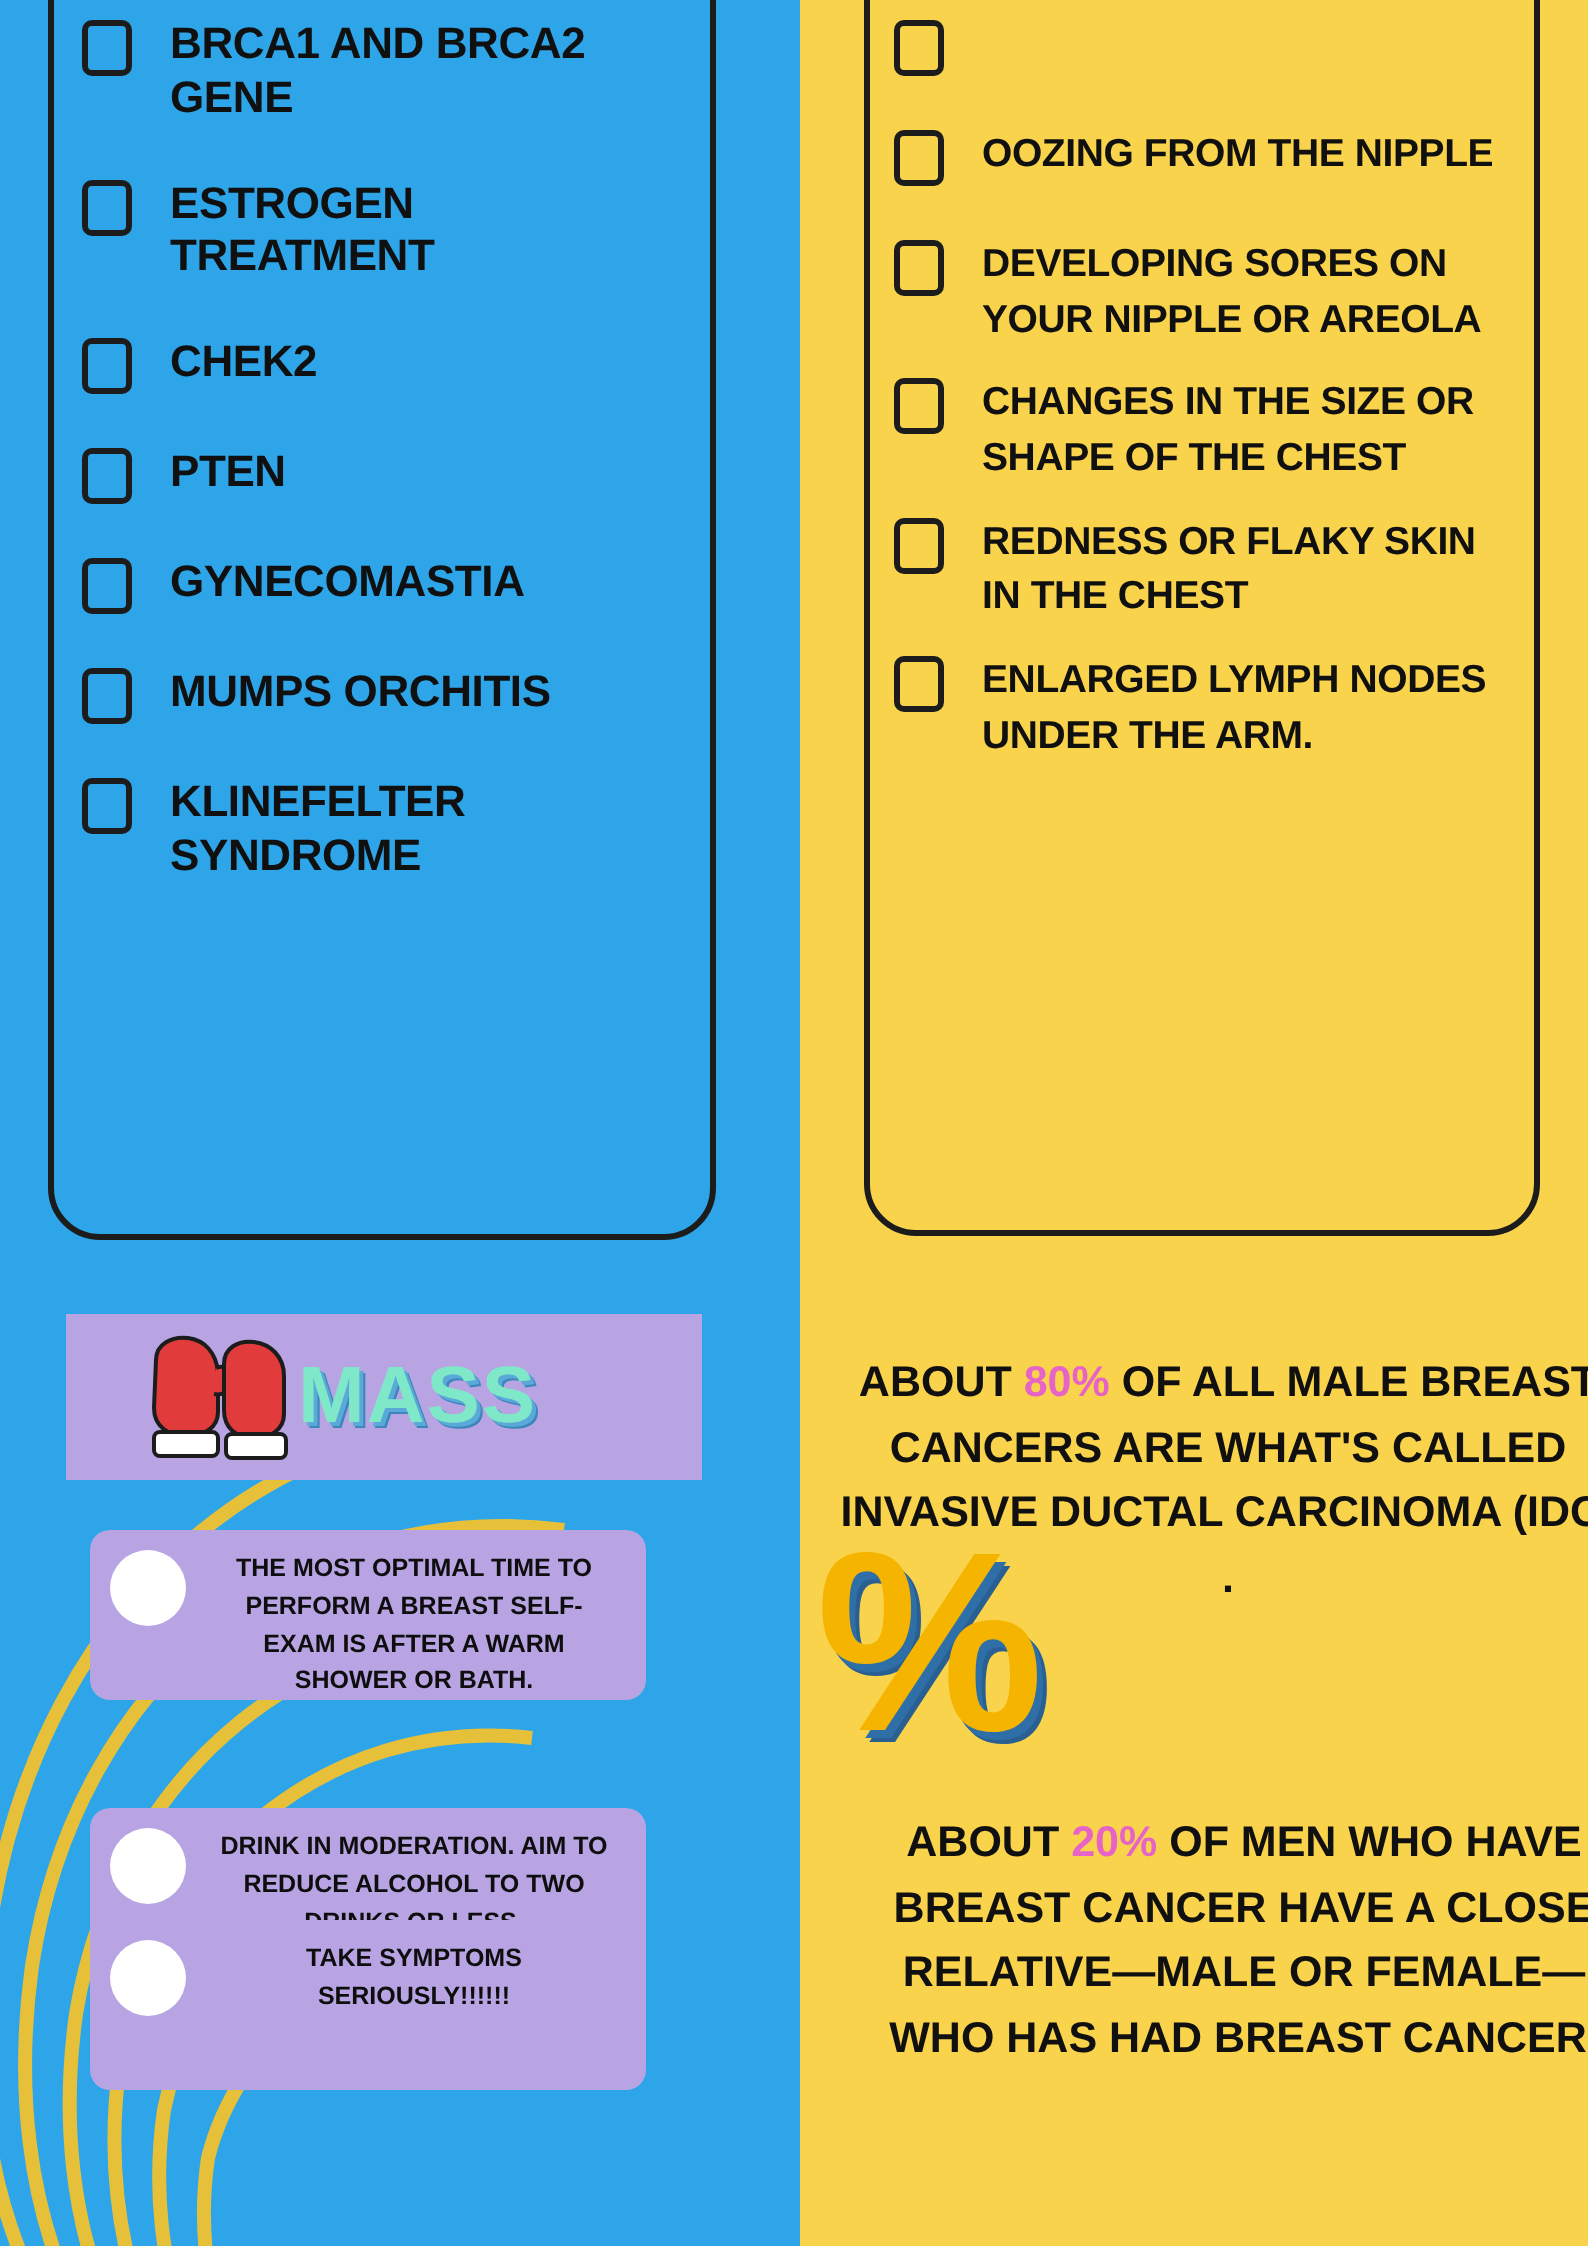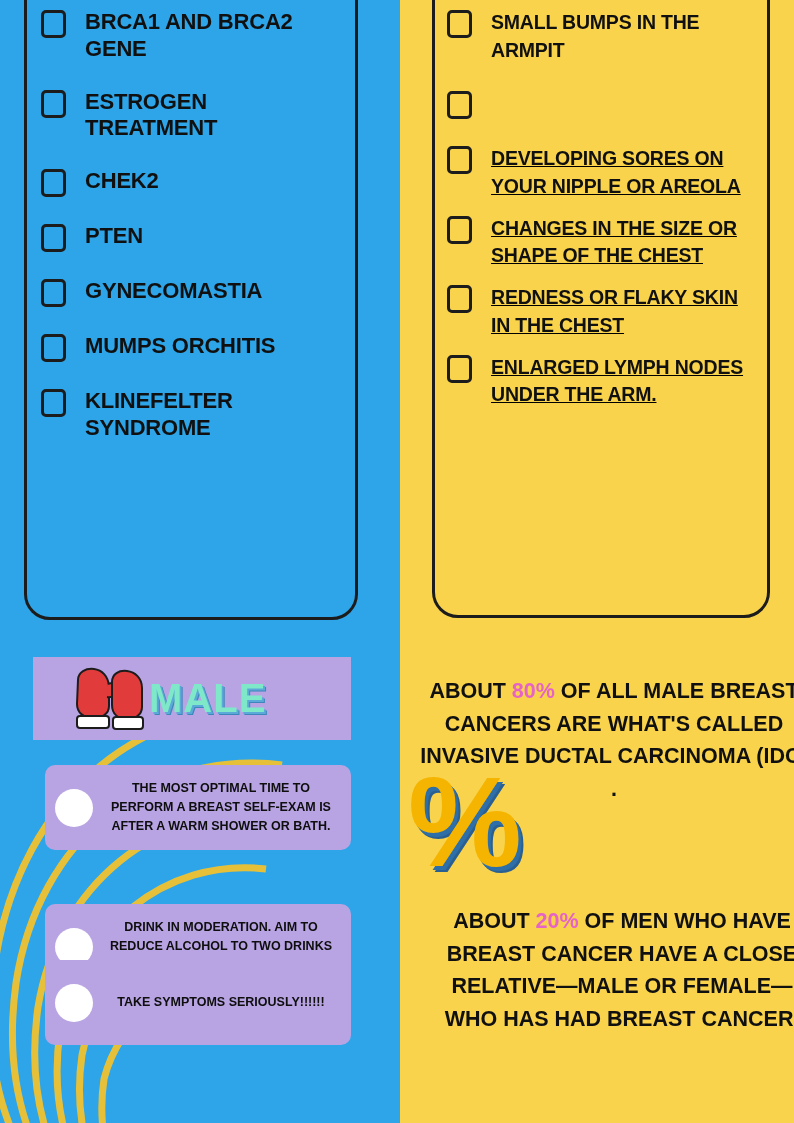--- a/index.html
+++ b/index.html
@@ -66,21 +66,21 @@
     height: 738px;
     padding: 126px 12px 0 12px;
   }
 
   .check-row {
     display: flex;
     align-items: flex-start;
     gap: 19px;
     margin-bottom: 26px;
   }
-  .check-row.tight { margin-bottom: 14px; text-decoration: underline; }
+  .check-row.tight { margin-bottom: 14px; }
 
   .checkbox {
     flex: 0 0 auto;
     width: 25px;
     height: 28px;
     border: 3px solid #1c1c1c;
     border-radius: 5px;
     box-sizing: border-box;
     margin-top: 1px;
   }
@@ -125,25 +125,24 @@
     font-size: 40px;
     letter-spacing: 1px;
     color: #7fe8c9;
     text-shadow: 2px 2px 0 #5aa9d8, 3px 3px 0 #3d86bb;
     margin-left: 52px;
   }
 
   .tip-card {
     position: absolute;
     left: 45px;
-    width: 306px;
+    width: 278px;
     background: #b8a4e3;
     border-radius: 10px;
     display: flex;
-    align-items: center;
     box-sizing: border-box;
     padding: 10px 14px 10px 10px;
   }
   .tip-bullet {
     flex: 0 0 auto;
     width: 38px;
     height: 38px;
     border-radius: 50%;
     background: #ffffff;
     margin-right: 12px;
@@ -238,21 +237,21 @@
         <span class="checkbox"></span>
         <span class="check-label">MUMPS  ORCHITIS</span>
       </div>
       <div class="check-row">
         <span class="checkbox"></span>
         <span class="check-label">KLINEFELTER SYNDROME</span>
       </div>
     </div>
 
     <div class="tips-header">
-      <span class="tips-word">MALE</span>
+      <span class="tips-word">MASS</span>
     </div>
     <svg class="gloves" viewBox="0 0 76 66">
       <g>
         <path d="M6 14 C6 6, 14 2, 22 3 C30 4, 36 10, 37 20 L37 40 C37 48, 30 52, 21 52 C12 52, 5 47, 5 38 Z" fill="#e23b3b" stroke="#1c1c1c" stroke-width="2"></path>
         <path d="M36 18 C40 16, 44 19, 44 24 C44 29, 40 32, 35 31" fill="#e23b3b" stroke="#1c1c1c" stroke-width="2"></path>
         <rect x="5" y="50" width="32" height="12" rx="3" fill="#ffffff" stroke="#1c1c1c" stroke-width="2"></rect>
         <path d="M40 16 C40 8, 47 4, 55 5 C63 6, 70 12, 70 22 L70 41 C70 49, 63 53, 55 53 C46 53, 40 48, 40 39 Z" fill="#e23b3b" stroke="#1c1c1c" stroke-width="2"></path>
         <rect x="41" y="51" width="30" height="12" rx="3" fill="#ffffff" stroke="#1c1c1c" stroke-width="2"></rect>
       </g>
     </svg>
@@ -269,24 +268,24 @@
       <span class="tip-bullet"></span>
       <span class="tip-text">TAKE SYMPTOMS SERIOUSLY!!!!!!</span>
     </div>
   </div>
 
   <div class="col-right">
 
     <div class="card card-right">
       <div class="check-row">
         <span class="checkbox"></span>
-        <span class="check-label sm">SMALL BUMPS IN THE ARMPIT</span>
-      </div>
-      <div class="check-row">
-        <span class="checkbox"></span>
+      </div>
+      <div class="check-row">
+        <span class="checkbox"></span>
+        <span class="check-label sm">OOZING FROM THE NIPPLE</span>
       </div>
       <div class="check-row tight">
         <span class="checkbox"></span>
         <span class="check-label sm">DEVELOPING SORES ON YOUR NIPPLE OR AREOLA</span>
       </div>
       <div class="check-row tight">
         <span class="checkbox"></span>
         <span class="check-label sm">CHANGES IN THE SIZE OR SHAPE OF THE CHEST</span>
       </div>
       <div class="check-row tight">

